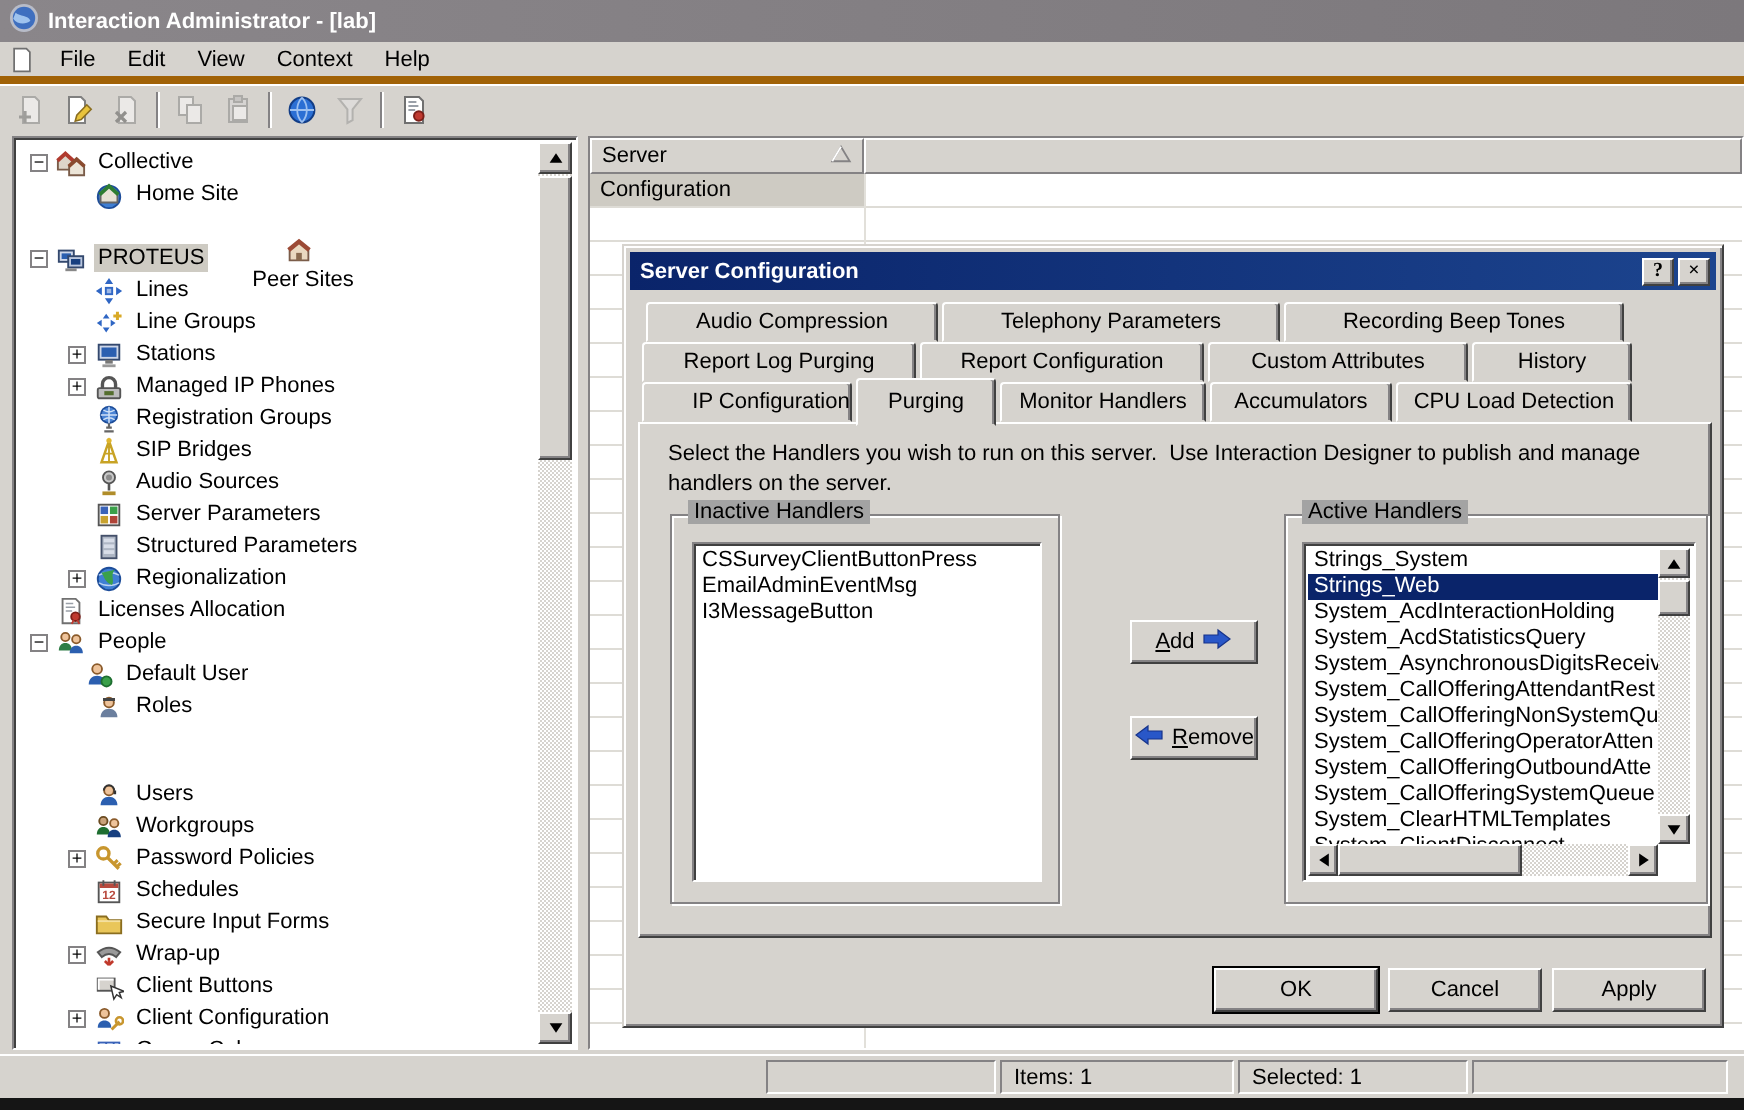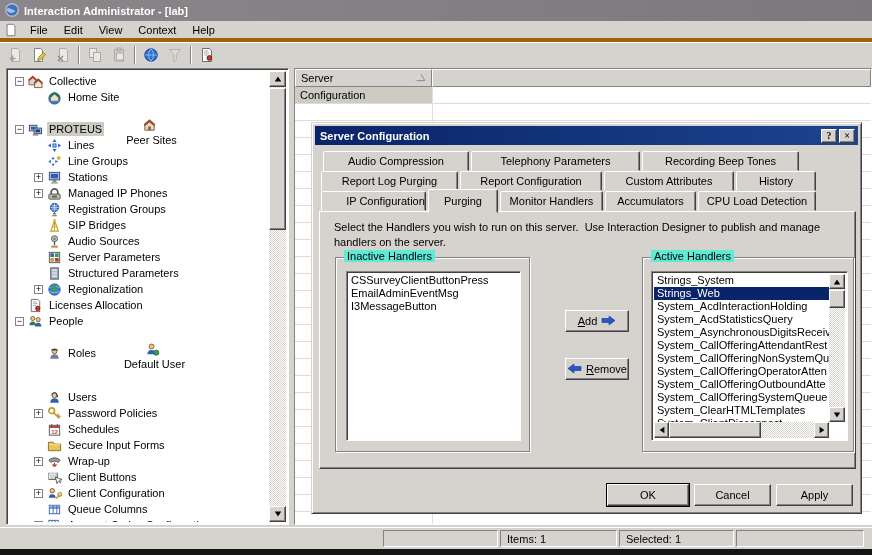--- a/index.html
+++ b/index.html
@@ -89,21 +89,21 @@
     border:1px solid; border-color:#fff #404040 transparent #fff; box-shadow:inset -1px 0 0 #848284;
     border-radius:2px 2px 0 0; white-space:nowrap; }
   .tab.active { height:24px; margin-top:-2px; position:relative; z-index:3;
     padding:0 4px; border-bottom:1px solid #d6d3ce; box-shadow:inset -1px 0 0 #848284; }
 
   .tab-pane { position:absolute; left:7px; top:88px; width:537px; height:258px;
     border:1px solid; border-color:#fff #404040 #404040 #fff; box-shadow:inset -1px -1px 0 #848284; background:#d6d3ce; }
   .dlg-desc { position:absolute; left:14px; top:8px; width:509px; line-height:15px; white-space:pre-wrap; }
 
   .groupbox { position:absolute; border:1px solid #848284; box-shadow:1px 1px 0 #fff, inset 1px 1px 0 #fff; }
-  .groupbox .glabel { position:absolute; top:-8px; left:8px; background:#5eead4; padding:0 3px; }
+  .groupbox .glabel { position:absolute; top:-8px; left:8px; background:#a3a3a3; padding:0 3px; }
   .gb-inactive { left:15px; top:45px; width:195px; height:195px; }
   .gb-active { left:322px; top:45px; width:212px; height:195px; }
 
   .listbox { position:absolute; background:#fff; border:1px solid; border-color:#848284 #fff #fff #848284; box-shadow:inset 1px 1px 0 #404040; }
   .lb-inactive { left:10px; top:13px; width:175px; height:170px; padding:2px 1px; }
   .lb-active { left:8px; top:13px; width:197px; height:170px; }
   .list-row { height:13px; line-height:13px; padding:0 3px; white-space:nowrap; overflow:hidden; }
   .list-row.sel { background:#0a246a; color:#fff; }
   .al-rows { position:absolute; left:2px; top:2px; right:18px; bottom:18px; overflow:hidden; }
   .al-vscroll { position:absolute; right:2px; top:2px; bottom:18px; width:16px; background-color:#d6d3ce;
@@ -358,21 +358,21 @@
         <div class="tree-row" style="padding-left: 6px;">
           <span class="expander">−</span>
           <span class="tree-icon"><svg width="15" height="15" viewBox="0 0 16 16">
               <circle cx="5" cy="4.8" r="2.2" fill="#eec39a" stroke="#8a5a2a"></circle>
               <path d="M1.5 12c0-2.6 1.5-4 3.5-4s3.5 1.4 3.5 4z" fill="#2e7d46"></path>
               <circle cx="10.8" cy="6" r="2.2" fill="#eec39a" stroke="#8a5a2a"></circle>
               <path d="M7.3 13.4c0-2.6 1.5-4 3.5-4s3.5 1.4 3.5 4z" fill="#2b5fb0"></path>
             </svg></span>
           <span class="tree-label">People</span>
         </div>
-        <div class="tree-row" style="padding-left: 31px; flex-direction: column;">
+        <div class="tree-row" style="padding-left: 20px;">
           <span class="exp-spacer"></span>
           <span class="tree-icon"><svg width="15" height="15" viewBox="0 0 16 16">
               <circle cx="7" cy="4.8" r="2.6" fill="#eec39a" stroke="#8a5a2a"></circle>
               <path d="M2.5 13c0-3 2-4.6 4.5-4.6S11.5 10 11.5 13z" fill="#2b5fb0"></path>
               <circle cx="12" cy="11.4" r="2.7" fill="#3aa04a" stroke="#1e6e30"></circle>
             </svg></span>
           <span class="tree-label">Default User</span>
         </div>
         <div class="tree-row" style="padding-left: 25px;">
           <span class="exp-spacer"></span>
@@ -385,20 +385,30 @@
         </div>
         <div class="tree-row" style="padding-left: 25px; margin-top: 28px;">
           <span class="exp-spacer"></span>
           <span class="tree-icon"><svg width="15" height="15" viewBox="0 0 16 16">
               <circle cx="8" cy="5.6" r="2.6" fill="#eec39a" stroke="#8a5a2a"></circle>
               <path d="M3.5 13.5c0-3 2-4.6 4.5-4.6s4.5 1.6 4.5 4.6z" fill="#2b5fb0"></path>
               <path d="M5.2 5.6a2.8 2.8 0 015.6 0" fill="none" stroke="#333"></path>
               <rect x="10.4" y="5.6" width="1.4" height="2" fill="#333"></rect>
             </svg></span>
           <span class="tree-label">Users</span>
+        </div>
+        <div class="tree-row" style="padding-left: 25px;">
+          <span class="exp-spacer"></span>
+          <span class="tree-icon"><svg width="15" height="15" viewBox="0 0 16 16">
+              <circle cx="5" cy="4.8" r="2.2" fill="#caa27a" stroke="#6a4a20"></circle>
+              <path d="M1.5 12c0-2.6 1.5-4 3.5-4s3.5 1.4 3.5 4z" fill="#1e6e30"></path>
+              <circle cx="10.8" cy="6" r="2.2" fill="#eec39a" stroke="#8a5a2a"></circle>
+              <path d="M7.3 13.4c0-2.6 1.5-4 3.5-4s3.5 1.4 3.5 4z" fill="#173f80"></path>
+            </svg></span>
+          <span class="tree-label">Workgroups</span>
         </div>
         <div class="tree-row" style="padding-left: 25px;">
           <span class="expander">+</span>
           <span class="tree-icon"><svg width="15" height="15" viewBox="0 0 16 16">
               <circle cx="5" cy="5" r="3" fill="none" stroke="#c8962e" stroke-width="1.8"></circle>
               <path d="M7.2 7.2l6 6M10.6 10.6l2-2M12.2 12.2l2-2" stroke="#c8962e" stroke-width="1.7"></path>
             </svg></span>
           <span class="tree-label">Password Policies</span>
         </div>
         <div class="tree-row" style="padding-left: 25px;">
@@ -523,21 +533,21 @@
     <div class="dlg-title">
       <span class="dtext">Server Configuration</span>
       <div class="tb-btn raised">?</div>
       <div class="tb-btn raised">×</div>
     </div>
 
     <div class="tabs" id="tabs">
         <div class="tab-row r1">
           <div class="tab" style="width: 146px;">Audio Compression</div>
           <div class="tab" style="width: 169px;">Telephony Parameters</div>
-          <div class="tab" style="width: 157px;">Recording Beep Tones</div>
+          <div class="tab" style="width: 170px;">Recording Beep Tones</div>
         </div>
         <div class="tab-row">
           <div class="tab" style="width: 137px;">Report Log Purging</div>
           <div class="tab" style="width: 142px;">Report Configuration</div>
           <div class="tab" style="width: 130px;">Custom Attributes</div>
           <div class="tab" style="width: 80px;">History</div>
         </div>
         <div class="tab-row">
           <div class="tab" style="width: 105px; padding-left: 24px;">IP Configuration</div>
           <div class="tab active" style="width: 70px;">Purging</div>

